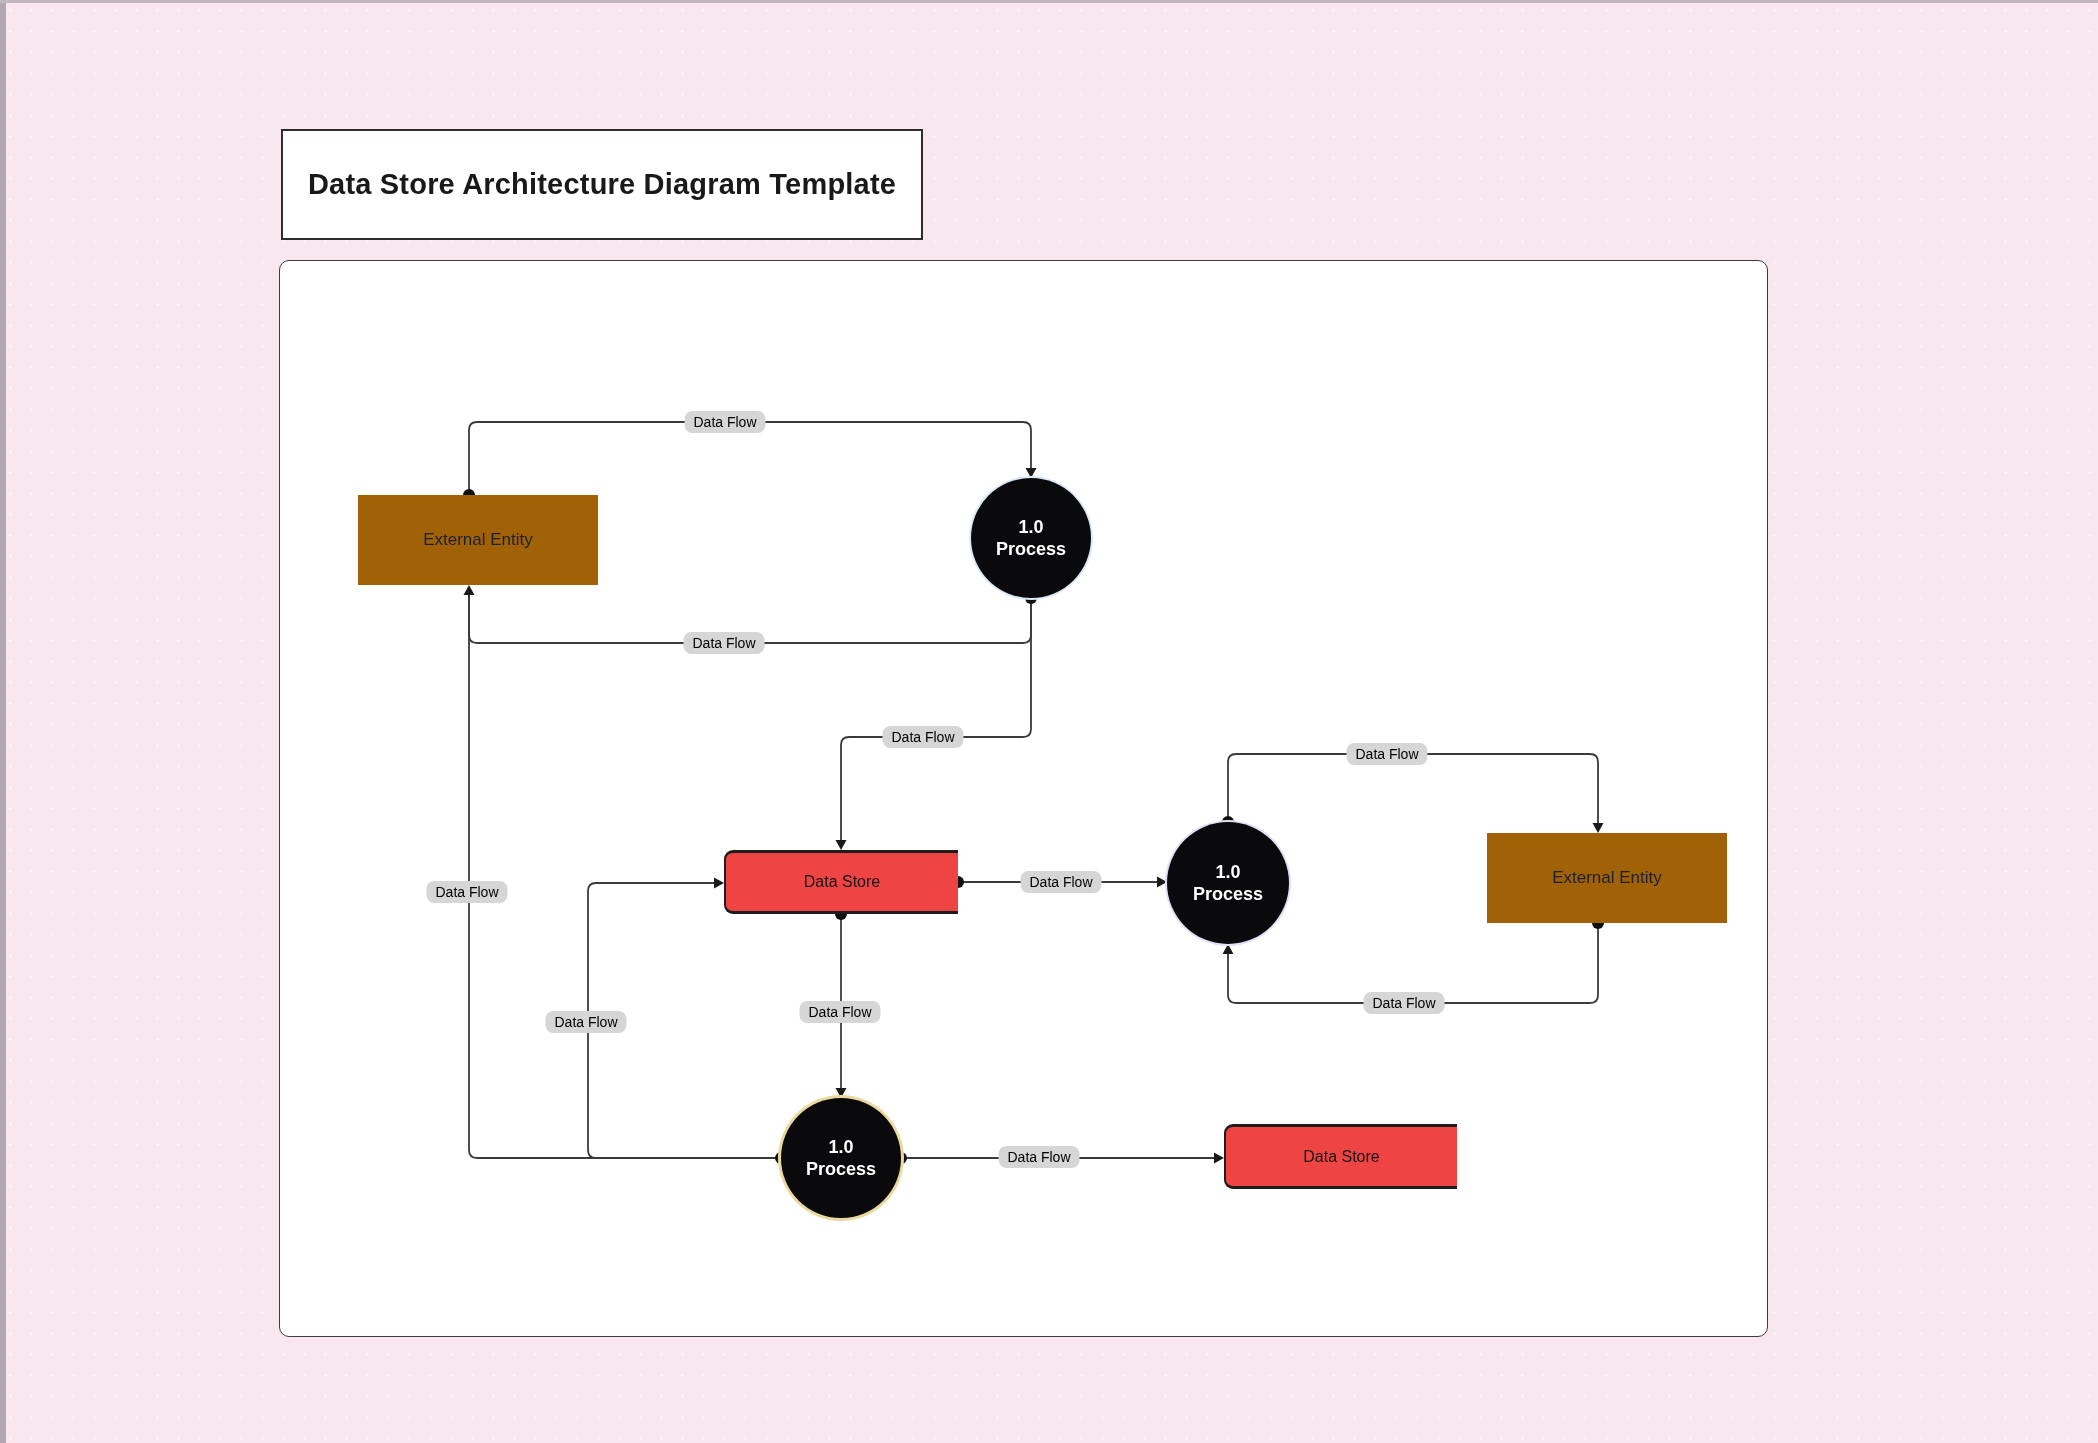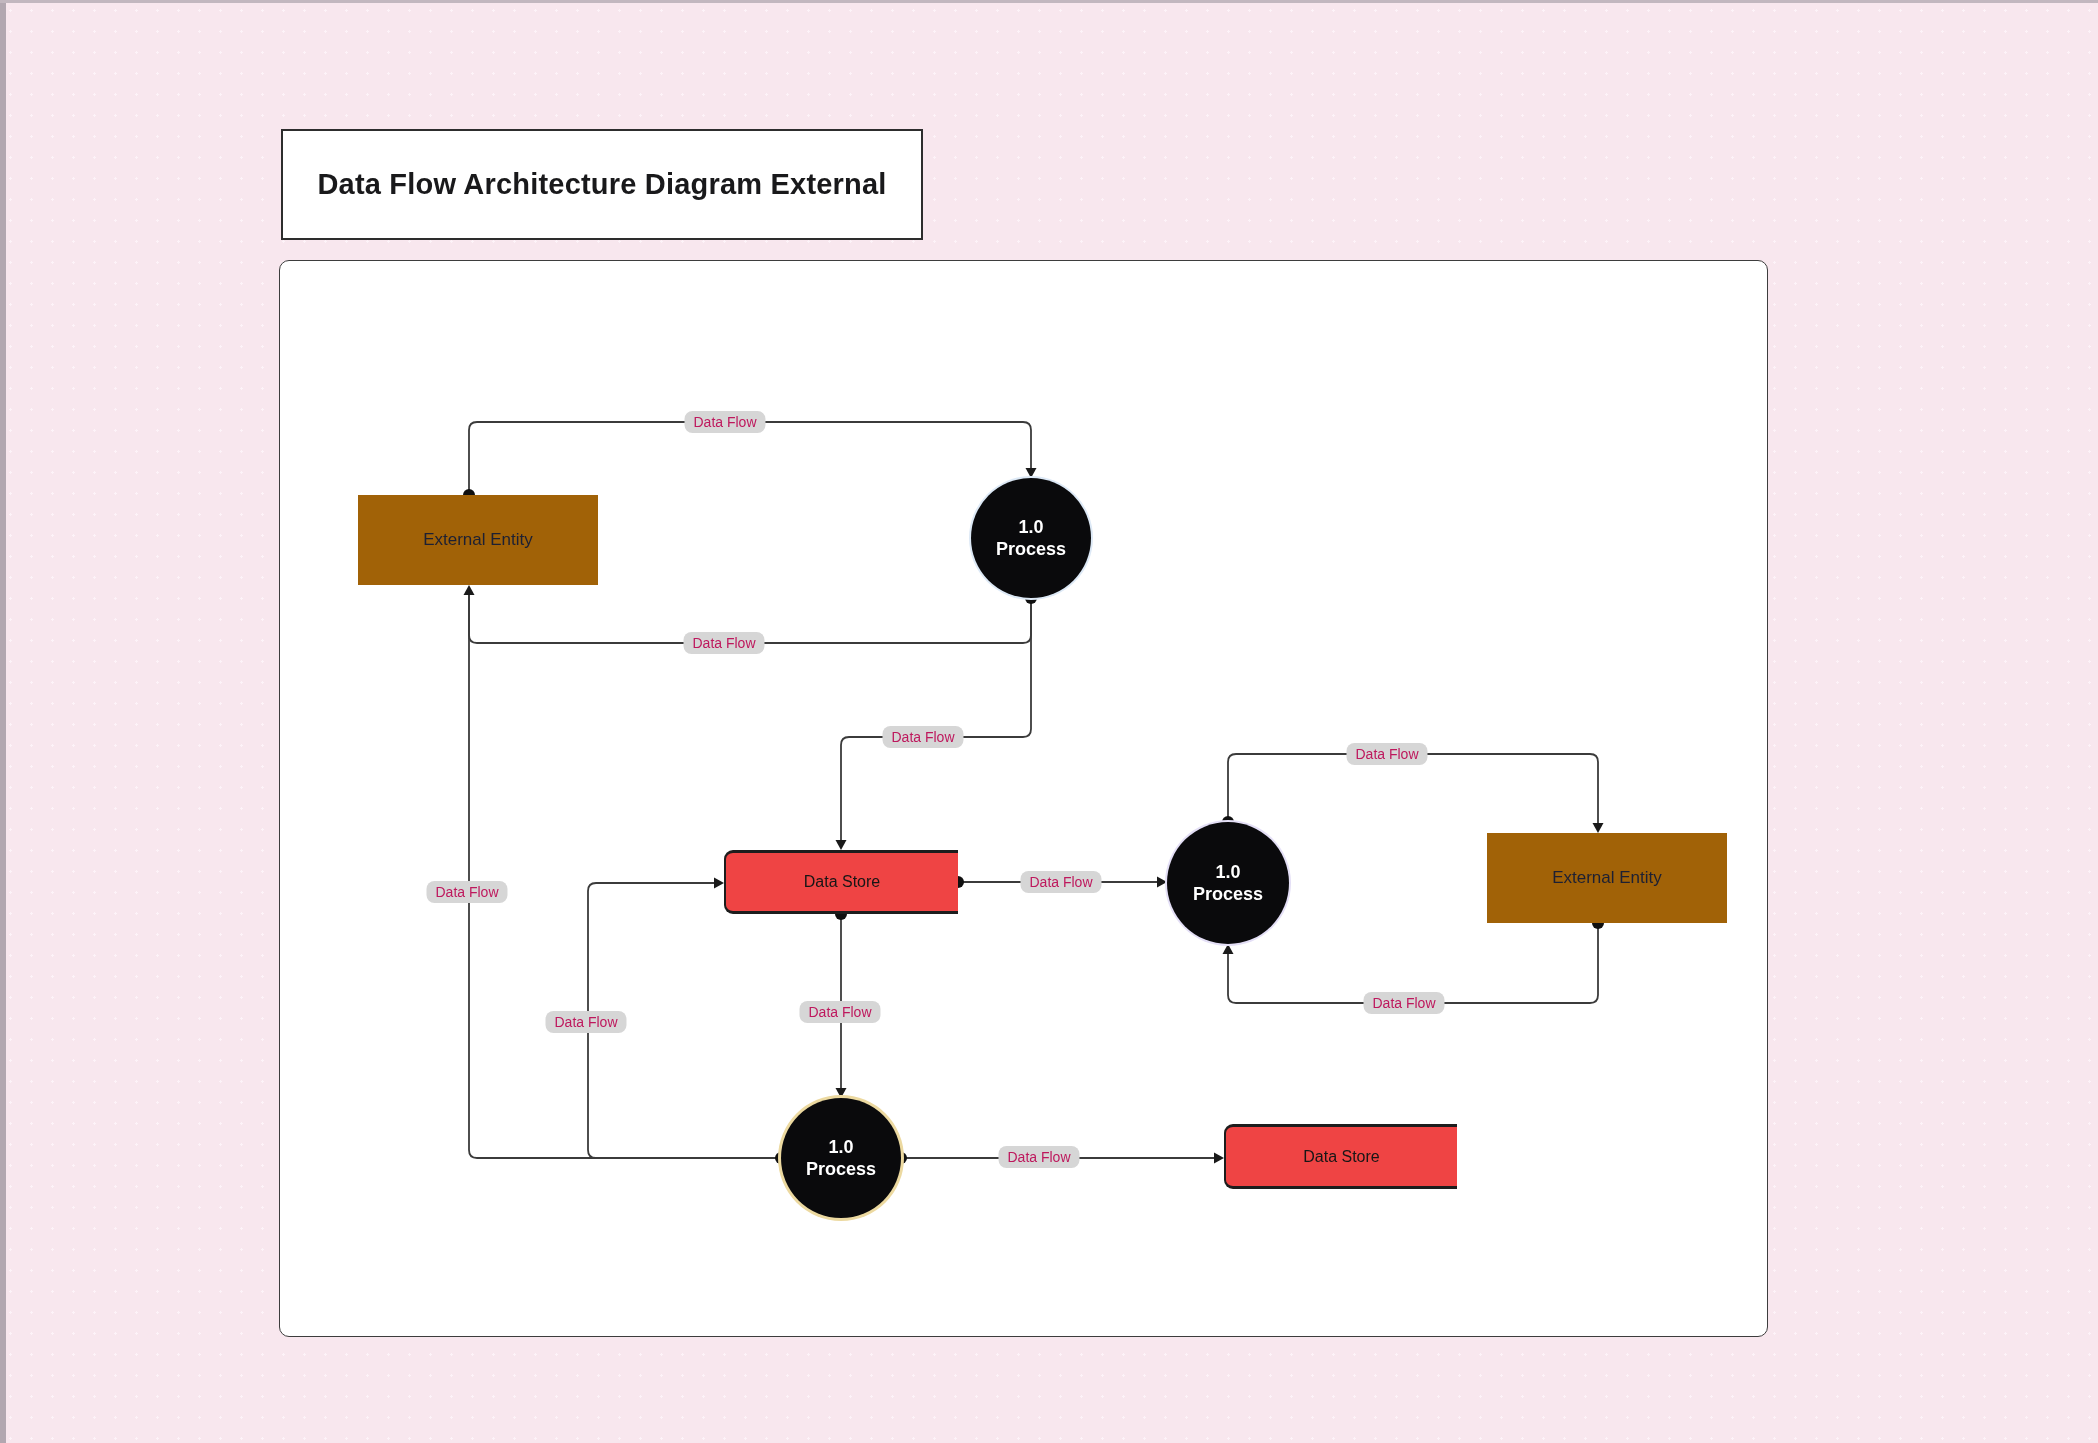--- a/index.html
+++ b/index.html
@@ -46,37 +46,37 @@
 
   .datastore{
     height:64px;background:#ef4444;
     border-top:3px solid #1d1d1d;border-bottom:3px solid #1d1d1d;border-left:2px solid #1d1d1d;
     border-radius:9px 0 0 9px;
     font-size:16px;color:#161616;
   }
 
   .pill{
     position:absolute;transform:translate(-50%,-50%);
-    background:#d6d6d6;color:#be185d;border-radius:8px;
+    background:#d6d6d6;color:#000000;border-radius:8px;
     font-size:14px;line-height:1;padding:4px 9px;white-space:nowrap;
   }
 
   .edge-path{fill:none;stroke:#3b3b3b;stroke-width:1.8;}
   .edge-dot{fill:#101010;}
   .edge-arrow{fill:#1a1a1a;}
 </style>
 </head>
 <body>
 
 <div class="screen">
   <div class="strip-left"></div>
   <div class="strip-top"></div>
 
   <div class="title-box">
-    <h1>Data Flow Architecture Diagram External</h1>
+    <h1>Data Store Architecture Diagram Template</h1>
   </div>
 
   <div class="canvas">
 
     <svg class="edges-layer" viewBox="0 0 1489 1077" xmlns="http://www.w3.org/2000/svg">
 
       <path class="edge-path" d="M 189 234 V 169 Q 189 161 197 161 H 743 Q 751 161 751 169 V 209"></path>
       <path class="edge-path" d="M 751 337 V 374 Q 751 382 743 382 H 197 Q 189 382 189 374 V 332"></path>
       <path class="edge-path" d="M 751 337 V 468 Q 751 476 743 476 H 569 Q 561 476 561 484 V 581"></path>
       <path class="edge-path" d="M 678 621 H 879"></path>

